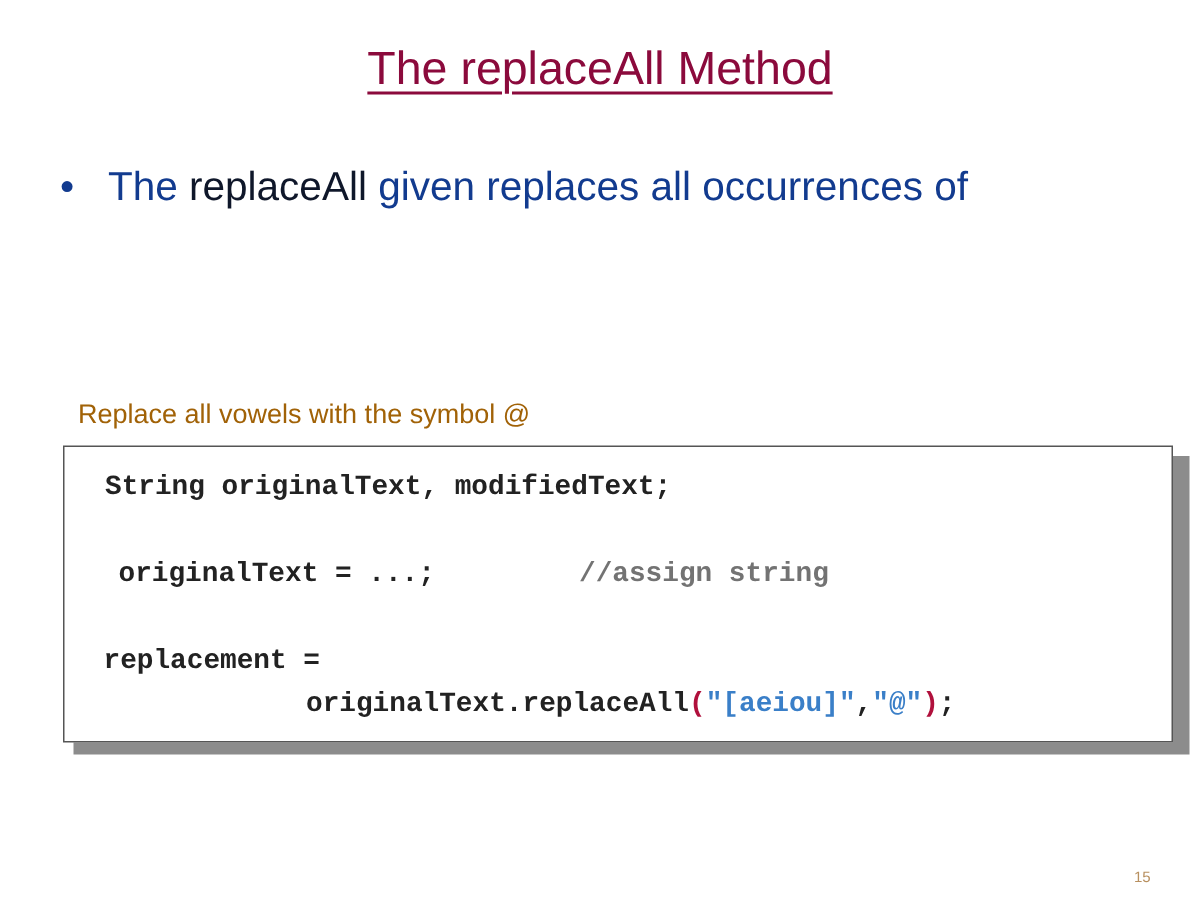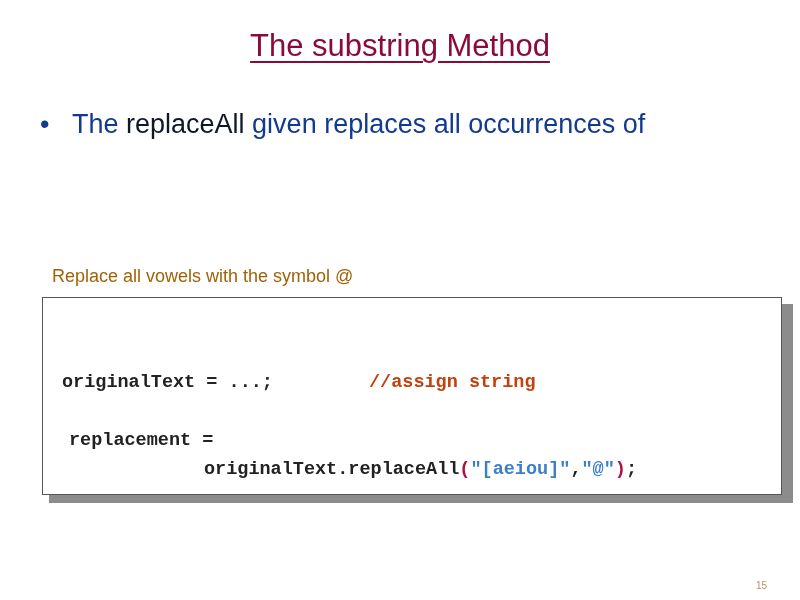--- a/index.html
+++ b/index.html
@@ -24,42 +24,43 @@
     }
     .code-shadow {
       position: absolute; left: 49px; top: 304px; width: 744px; height: 199px; background: #8c8c8c;
     }
     .code-box {
       position: absolute; left: 42px; top: 297px; width: 738px; height: 196px;
       background: #ffffff; border: 1px solid #555;
       font-family: "Liberation Mono", monospace; font-size: 18.5px; font-weight: bold; color: #222;
     }
     .code-line { position: absolute; white-space: pre; }
-    .cmt { color: #c2410c; }
+    .cmt { color: #737373; }
     .str { color: #3a7fc8; }
     .paren { color: #b0103c; }
     .pagenum {
       position: absolute; left: 756px; top: 580px; font-size: 10px; color: #b89060;
     }
   </style>
 </head>
 <body>
 
-<div class="title">The substring Method</div>
+<div class="title">The replaceAll Method</div>
 
 <div class="bullet">
   <span class="dot">•</span>
   <div class="text">
     <span>The </span><span class="hl">replaceAll</span><span> given replaces all occurrences of</span><br>
     <br>
   </div>
 </div>
 
 <div class="caption">Replace all vowels with the symbol @</div>
 
 <div class="code-shadow"></div>
 <div class="code-box">
-  <div class="code-line" style="left:19px; top:74px;"><span>originalText = ...;</span><span class="cmt" style="position:absolute; left:307px;">//assign string</span></div>
+  <div class="code-line" style="left:27px; top:16px;">String originalText, modifiedText;</div>
+  <div class="code-line" style="left:36px; top:74px;"><span>originalText = ...;</span><span class="cmt" style="position:absolute; left:307px;">//assign string</span></div>
   <div class="code-line" style="left:26px; top:132px;">replacement =</div>
   <div class="code-line" style="left:161px; top:161px;"><span>originalText.replaceAll</span><span class="paren">(</span><span class="str">"[aeiou]"</span><span>,</span><span class="str">"@"</span><span class="paren">)</span><span>;</span></div>
 </div>
 
 <div class="pagenum">15</div>
 
 </body></html>

